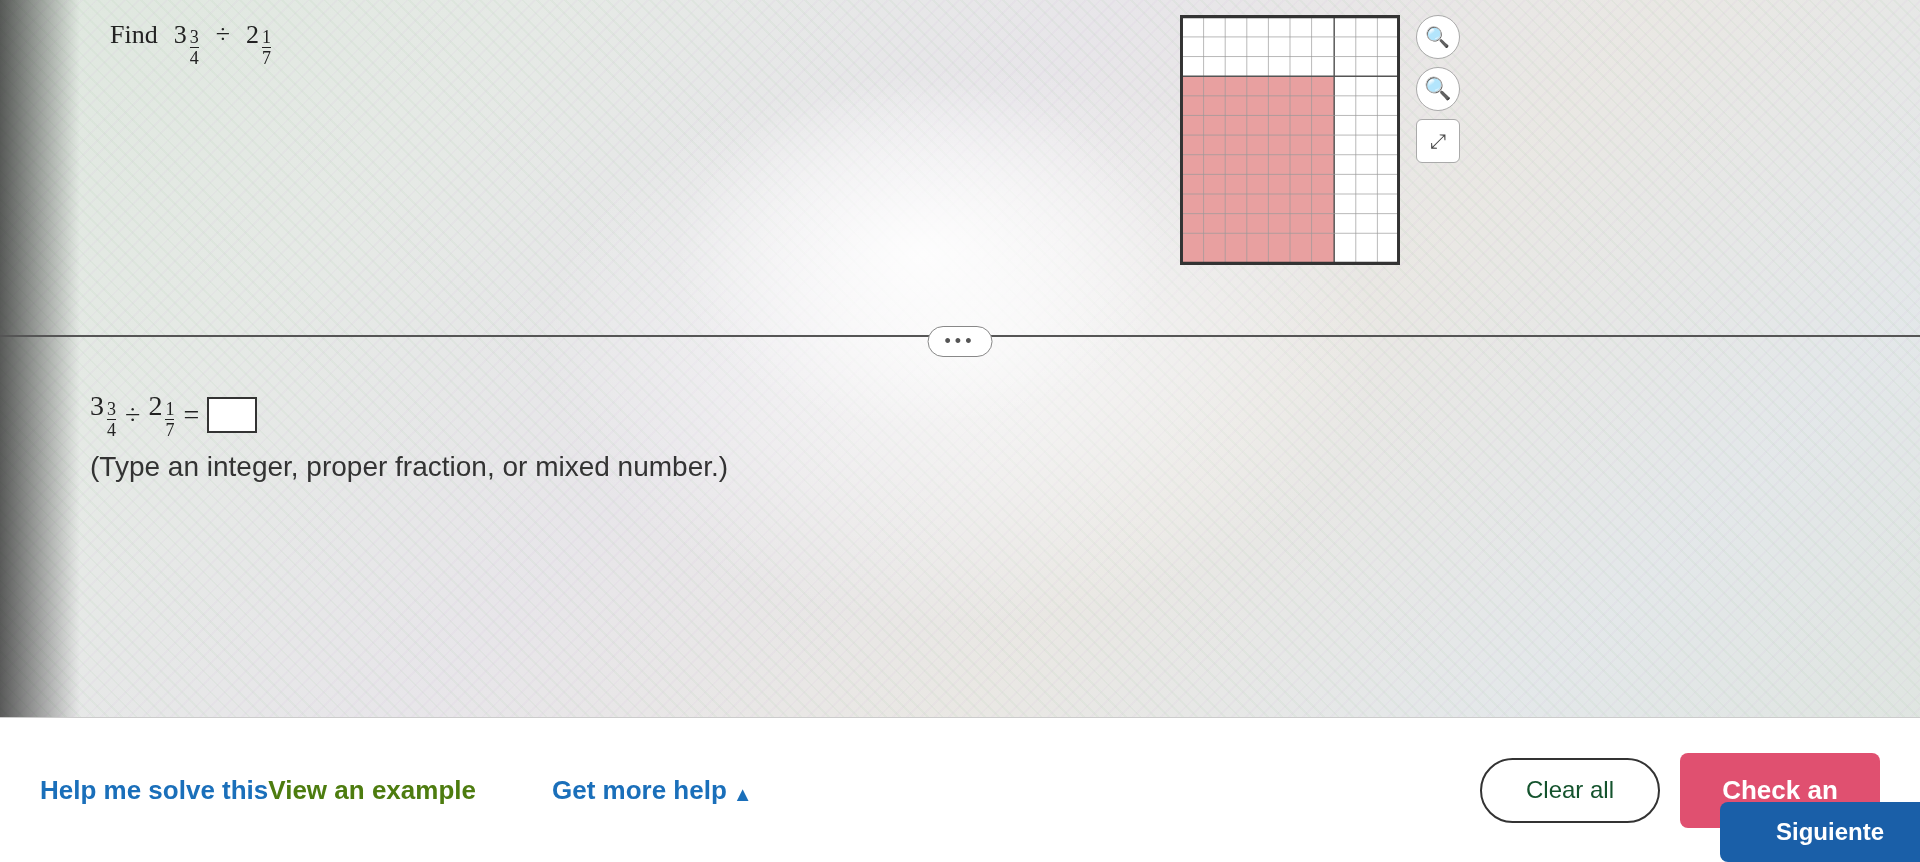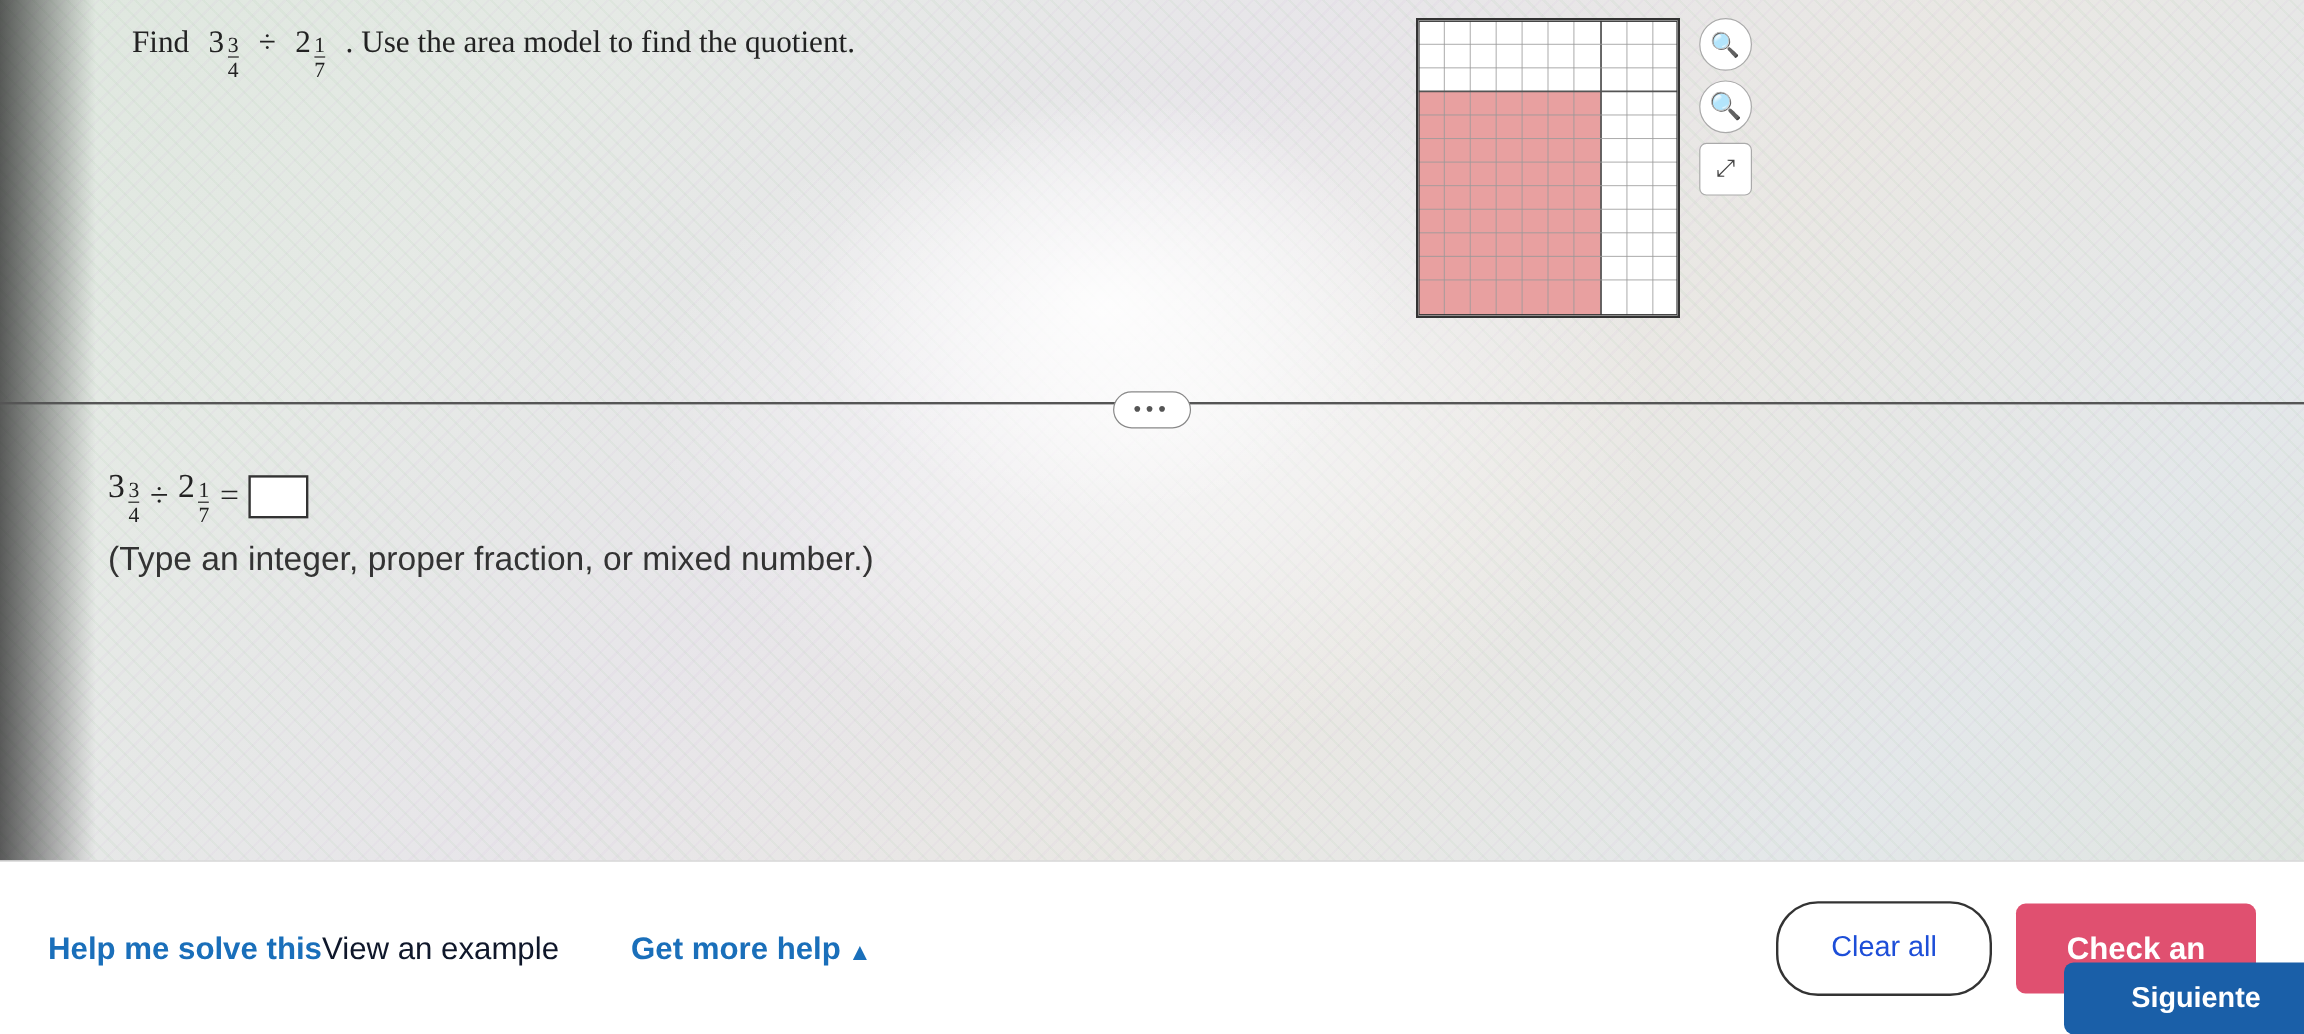--- a/index.html
+++ b/index.html
@@ -239,26 +239,26 @@
       font-size: 26px;
       color: #1a6fba;
       font-weight: bold;
       font-family: Arial, sans-serif;
       cursor: pointer;
       text-decoration: none;
     }
 
     .example-link {
       font-size: 26px;
-      color: #0f172a;
-      font-weight: normal;
+      color: #4d7c0f;
+      font-weight: bold;
       font-family: Arial, sans-serif;
       cursor: pointer;
       text-decoration: none;
-      margin-right: 60px;
+      margin-right: 76px;
     }
 
     .more-help-link {
       font-size: 26px;
       color: #1a6fba;
       font-weight: bold;
       font-family: Arial, sans-serif;
       cursor: pointer;
       text-decoration: none;
       display: flex;
@@ -273,26 +273,26 @@
     
     .bottom-right {
       margin-left: auto;
       display: flex;
       align-items: center;
       gap: 20px;
     }
 
     .clear-all-btn {
       width: 180px;
-      height: 79px;
+      height: 65px;
       background: white;
       border: 2px solid #333;
       border-radius: 35px;
       font-size: 24px;
-      color: #1d4ed8;
+      color: #14532d;
       font-family: Arial, sans-serif;
       cursor: pointer;
       display: flex;
       align-items: center;
       justify-content: center;
     }
 
     .check-ans-btn {
       width: 200px;
       height: 75px;
@@ -370,21 +370,20 @@
         </span>
       </span>
       <span>÷</span>
       <span class="whole-mixed">
         <span>2</span>
         <span class="fraction">
           <span class="num">1</span>
           <span class="den">7</span>
         </span>
       </span>
-      <span>. Use the area model to find the quotient.</span>
     </div>
   </div>
 
   <div class="grid-container">
     <svg class="grid-svg" viewBox="0 0 220 250">
 
       <rect x="0" y="60" width="155" height="190" fill="#e8a0a0"></rect>
 
       <line x1="22" y1="0" x2="22" y2="250" stroke="#999" stroke-width="0.7"></line>
       <line x1="44" y1="0" x2="44" y2="250" stroke="#999" stroke-width="0.7"></line>

